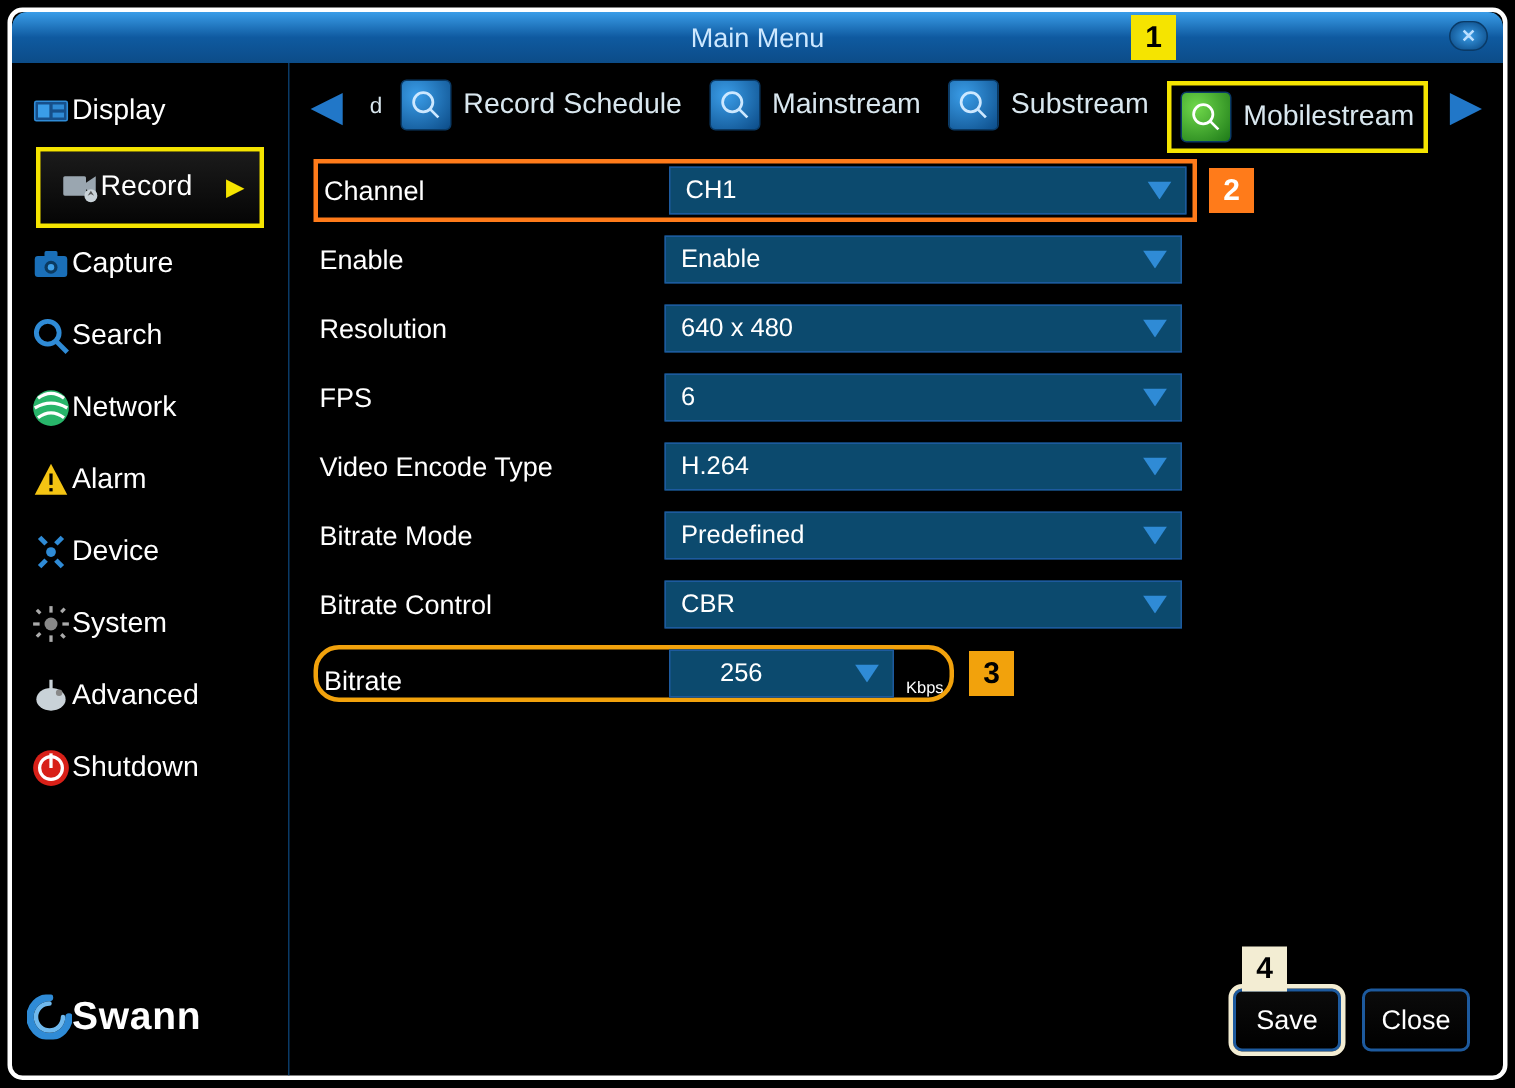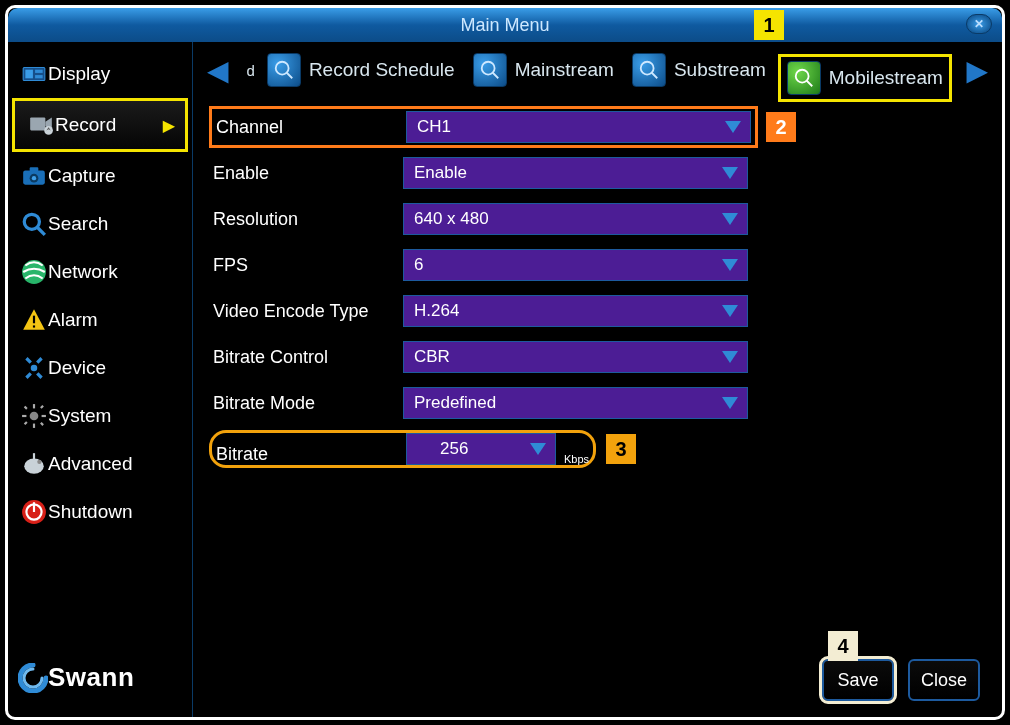--- a/index.html
+++ b/index.html
@@ -62,21 +62,21 @@
     display: flex;
     align-items: center;
     padding: 10px 10px 10px 12px;
     font-size: 19px;
     cursor: pointer;
     position: relative;
   }
   .side-item.active {
     background: linear-gradient(to bottom, #1b1b1b, #050505);
     border: 3px solid #f5e400;
-    margin: 0 4px;
+    margin: 0 16px;
   }
   .side-item.active .arrow {
     color: #f5e400;
     font-size: 16px;
     margin-left: auto;
   }
   .side-icon {
     width: 28px; height: 28px;
     display: flex; align-items:center; justify-content:center;
   }
@@ -142,26 +142,27 @@
     position: relative;
   }
   .row .label {
     width: 190px;
     font-size: 18px;
   }
   .dropdown {
     width: 345px;
     height: 32px;
     border: 1px solid #1d5a9e;
-    background: #4c1d95;
+    background: #0c4a6e;
     display:flex; align-items:center;
     padding: 0 6px 0 10px;
     font-size: 17px;
     position: relative;
     cursor: pointer;
+    margin-left: 40px;
   }
   .dropdown.small { width:150px;padding-left:33px; }
   .dropdown .dd-arrow {
     margin-left:auto;
     width:22px;height:22px;
     display:flex;align-items:center;justify-content:center;
   }
   .dd-arrow svg polygon { fill:#2f8bd6; }
   .unit {
     margin-left: 8px; font-size: 11px;
@@ -459,35 +460,35 @@
             <span>H.264</span>
             <span class="dd-arrow">
                 <svg width="16" height="12" viewBox="0 0 16 12">
                   <polygon points="0,0 16,0 8,12"></polygon>
                 </svg>
               </span>
           </div>
         </div>
 
         <div class="row">
-          <span class="label">Bitrate Control</span>
+          <span class="label">Bitrate Mode</span>
           <div class="dropdown">
-            <span>CBR</span>
+            <span>Predefined</span>
             <span class="dd-arrow">
                 <svg width="16" height="12" viewBox="0 0 16 12">
                   <polygon points="0,0 16,0 8,12"></polygon>
                 </svg>
               </span>
           </div>
         </div>
 
         <div class="row">
-          <span class="label">Bitrate Mode</span>
+          <span class="label">Bitrate Control</span>
           <div class="dropdown">
-            <span>Predefined</span>
+            <span>CBR</span>
             <span class="dd-arrow">
                 <svg width="16" height="12" viewBox="0 0 16 12">
                   <polygon points="0,0 16,0 8,12"></polygon>
                 </svg>
               </span>
           </div>
         </div>
 
         <div class="row">
           <div class="highlight-amber" style="display:flex;align-items:flex-end;border-radius:17px;">

